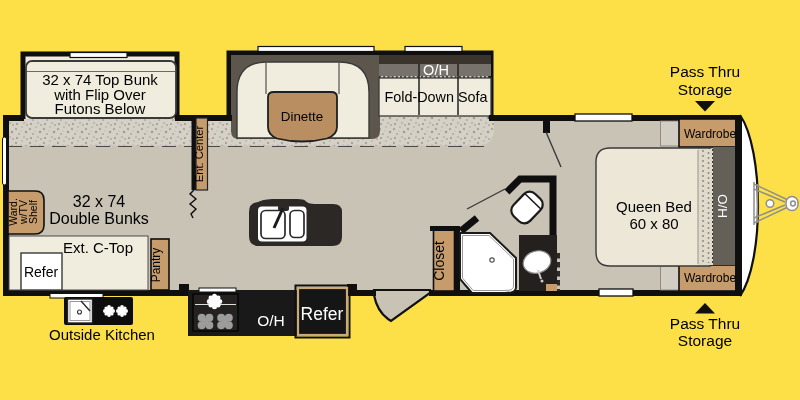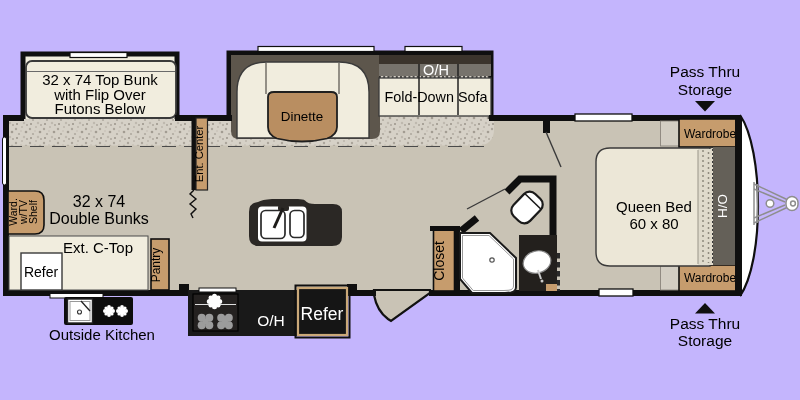--- a/index.html
+++ b/index.html
@@ -1,16 +1,16 @@
 <!DOCTYPE html>
 <html><head>
 <meta charset="utf-8">
 <style>
 html,body{margin:0;padding:0;background:#fff;}
-#wrap{position:relative;width:800px;height:400px;background:#c4b5fd;overflow:hidden;
+#wrap{position:relative;width:800px;height:400px;background:#fde047;overflow:hidden;
 font-family:"Liberation Sans",sans-serif;}
 svg{position:absolute;left:0;top:0;}
 text{font-family:"Liberation Sans",sans-serif;}
 </style>
 </head>
 <body>
 <div id="wrap">
 <svg width="800" height="400" viewBox="0 0 800 400" fill-rule="evenodd">
 <defs>
 <pattern id="carpet" width="14" height="14" patternUnits="userSpaceOnUse">

